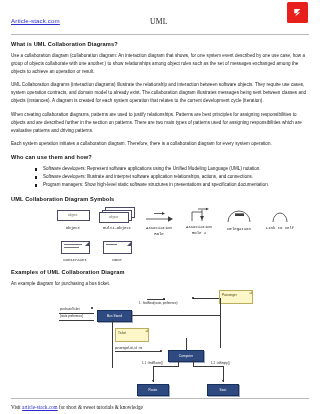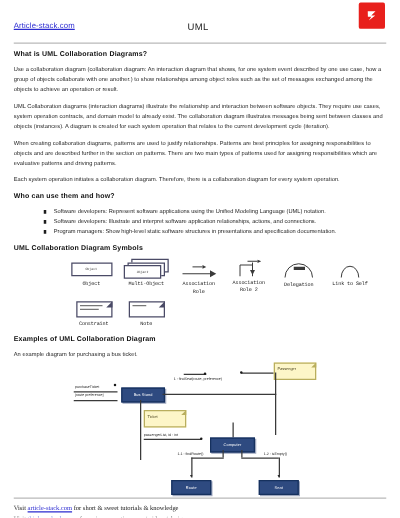--- a/index.html
+++ b/index.html
@@ -12,21 +12,21 @@
 
   
   .header{position:relative;height:34px;}
   .site-link{
     position:absolute;left:0;top:17px;
     font-size:6.2px;color:#2b2bd0;text-decoration:underline;
     letter-spacing:.1px;cursor:pointer;
   }
   .doc-title{
     position:absolute;left:139px;top:17px;
-    font-family:Liberation Sans, sans-serif;
+    font-family:Liberation Serif, serif;
     font-size:7.6px;color:#1a1a1a;letter-spacing:.3px;
   }
   .logo{
     position:absolute;right:1px;top:2px;width:21px;height:21px;
     background:#e8201c;border-radius:1.5px;
     display:flex;align-items:center;justify-content:center;
   }
   .logo svg{display:block;}
   .rule{height:1px;background:#b9b9b9;margin:0 0 6px 0;}
 

